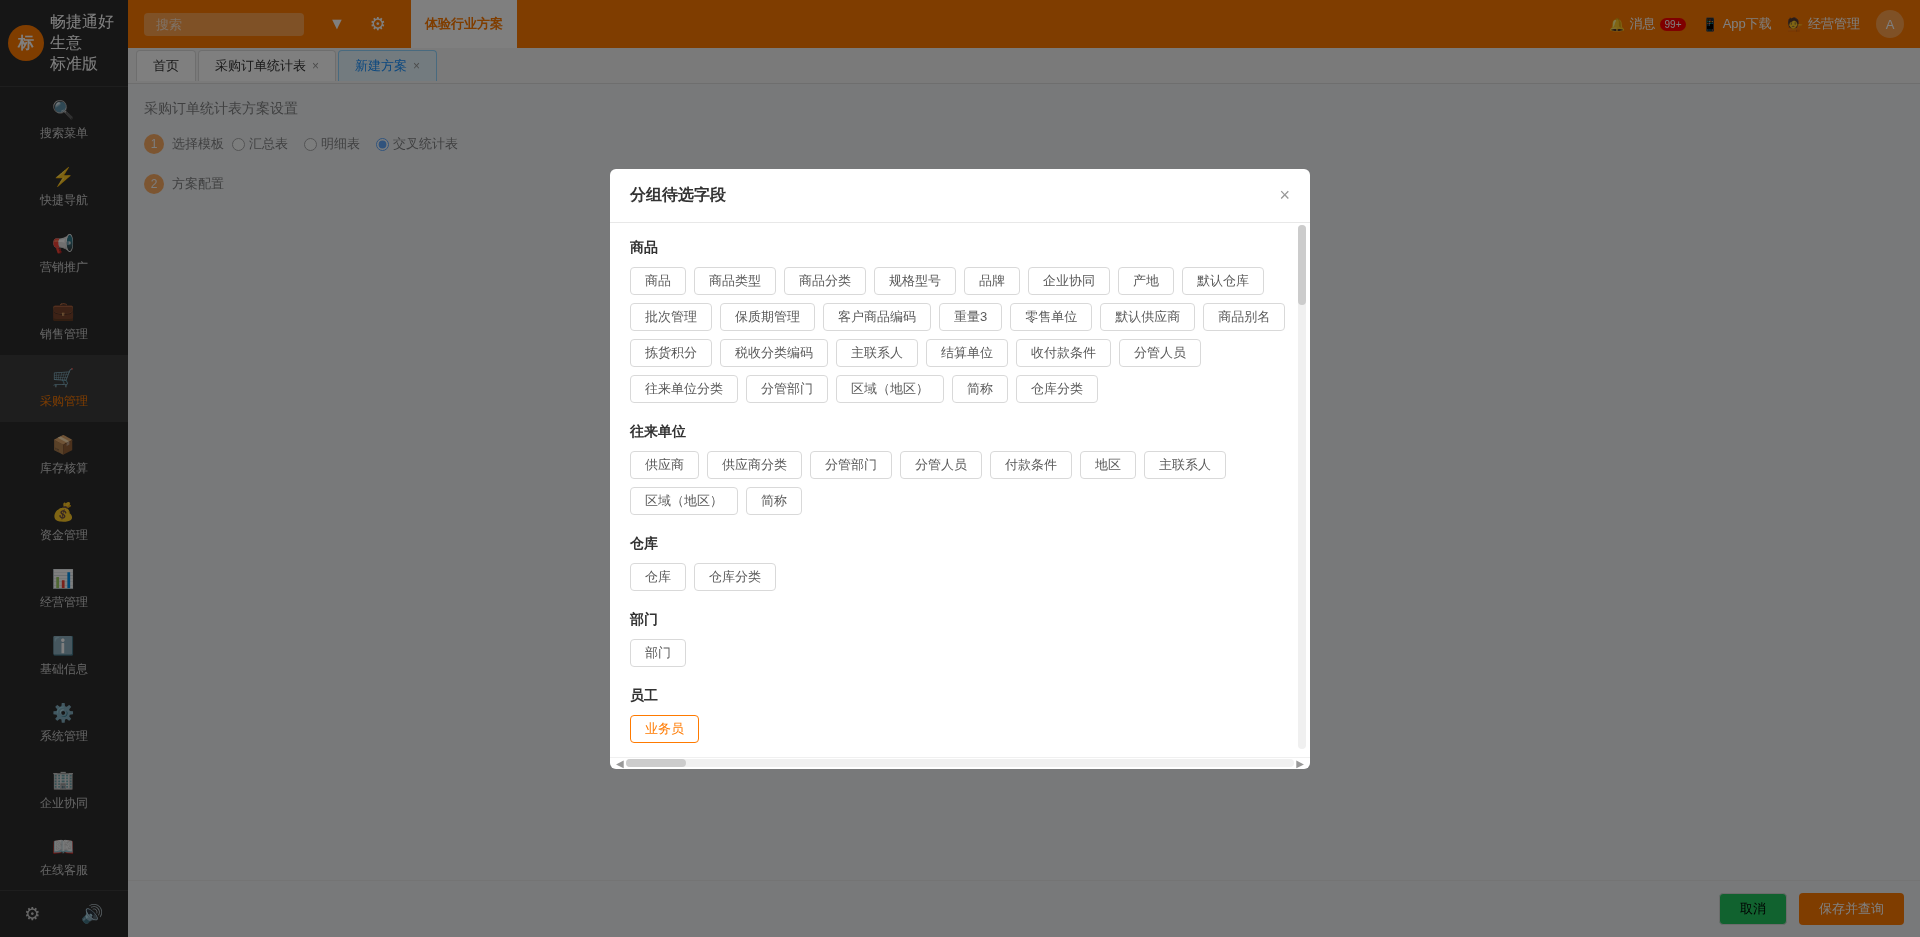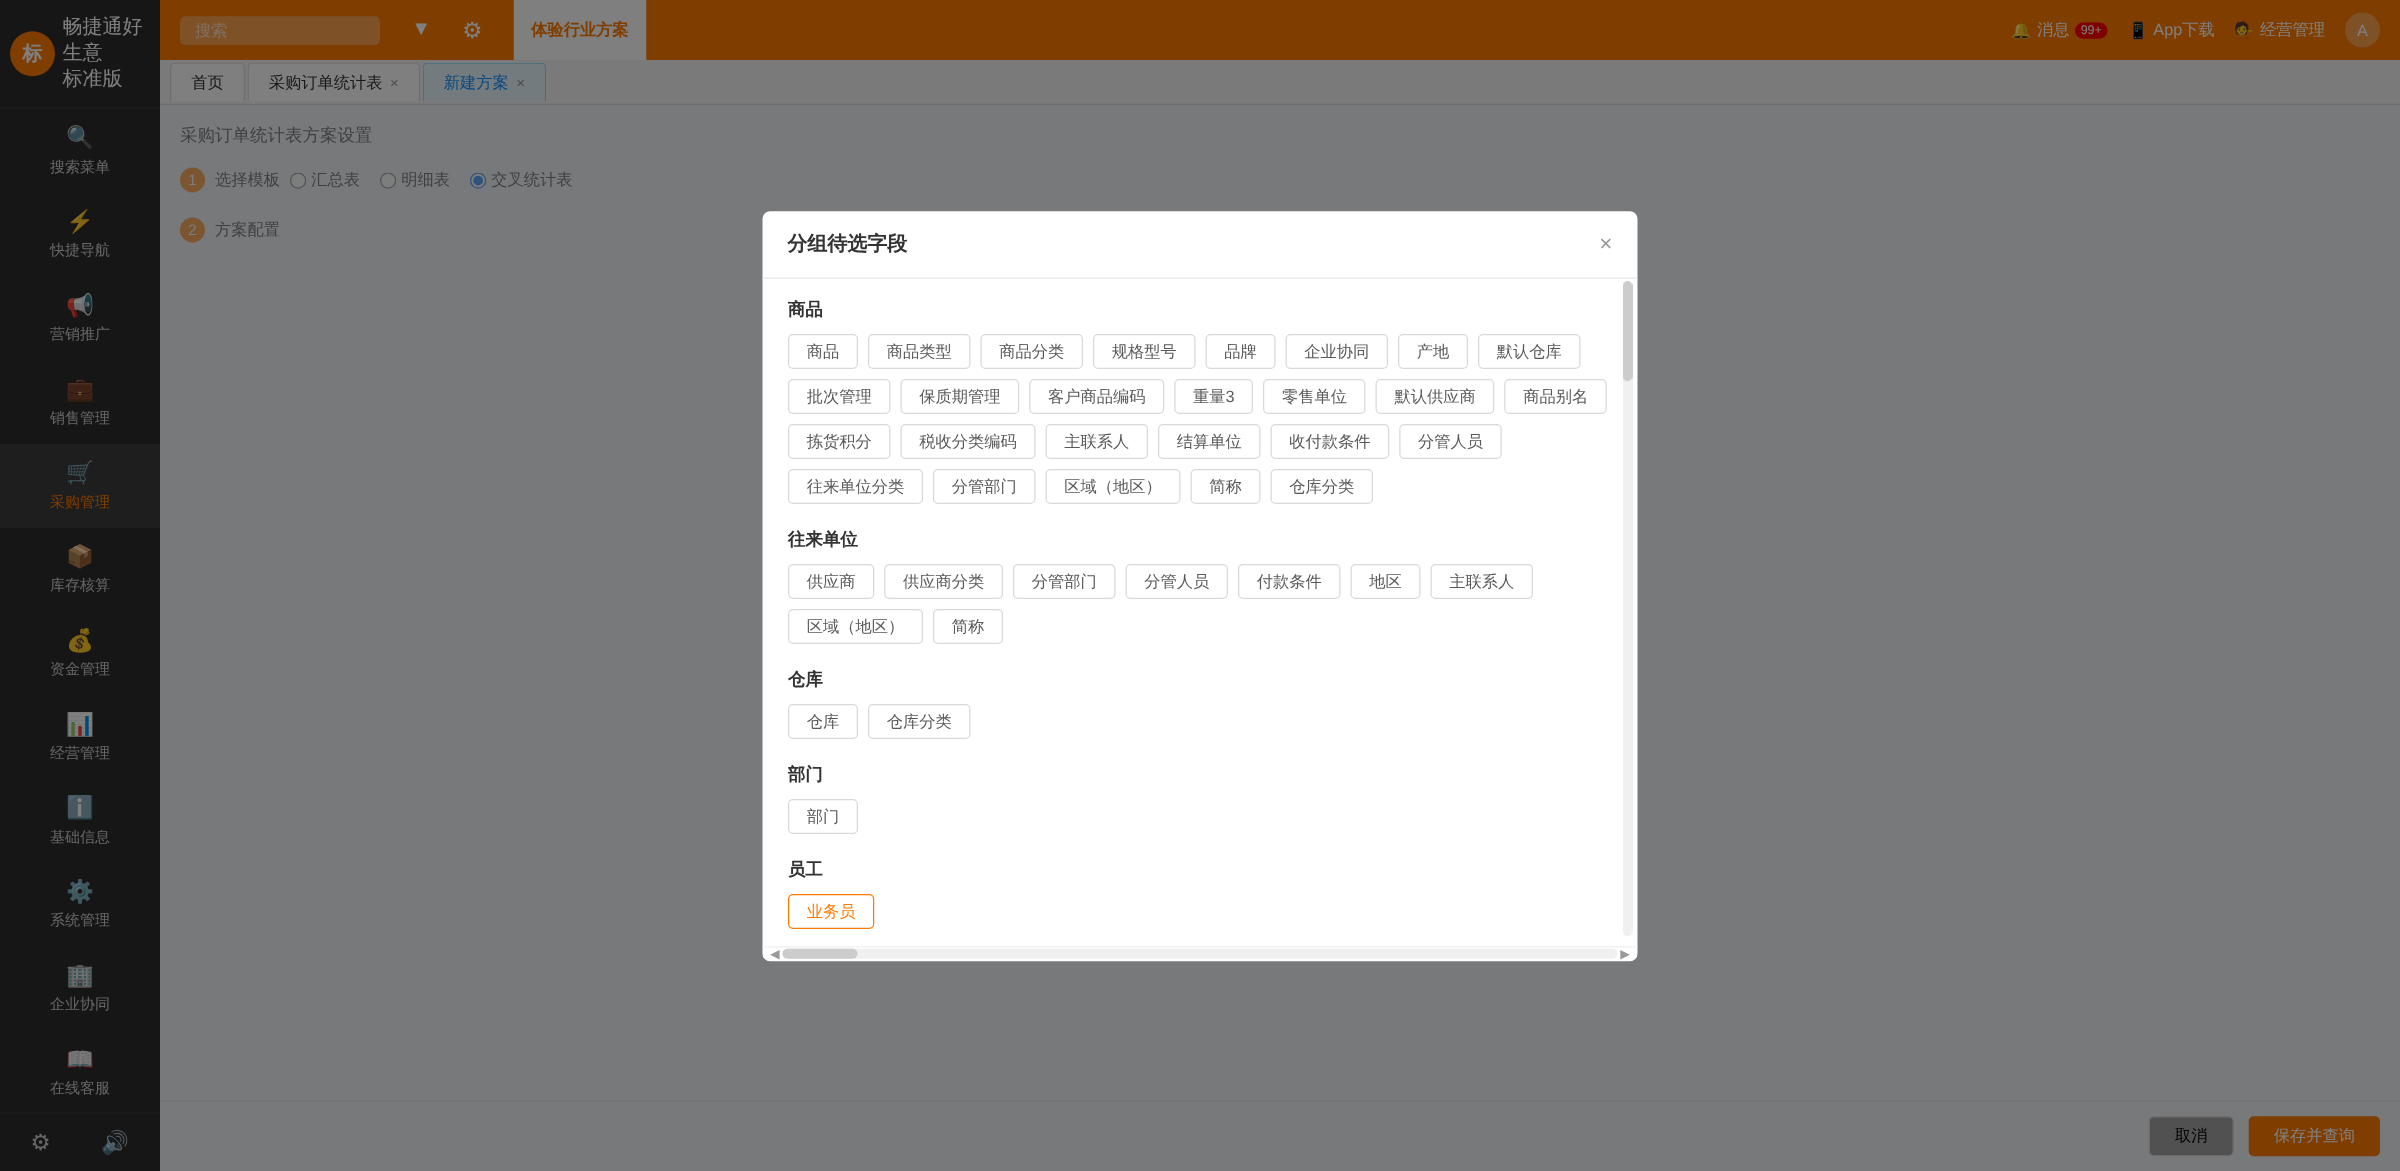--- a/index.html
+++ b/index.html
@@ -64,21 +64,21 @@
 
     
     .field-section { margin-bottom: 20px; }
     .section-title { font-size: 14px; font-weight: bold; color: #333; margin-bottom: 10px; }
     .field-tags { display: flex; flex-wrap: wrap; gap: 8px; }
     .field-tag { border: 1px solid #d9d9d9; border-radius: 4px; padding: 4px 14px; font-size: 13px; color: #595959; cursor: pointer; background: white; }
     .field-tag.orange { color: #ff7a00; border-color: #ff7a00; }
 
     
     .page-footer { padding: 12px 16px; background: #f0f2f5; display: flex; justify-content: flex-end; gap: 12px; border-top: 1px solid #e8e8e8; }
-    .btn-cancel { padding: 6px 20px; border: 1px solid #d9d9d9; border-radius: 4px; background: #a3a3a3; cursor: pointer; font-size: 13px; text-align: right; }
+    .btn-cancel { padding: 6px 20px; border: 1px solid #d9d9d9; border-radius: 4px; background: #22c55e; cursor: pointer; font-size: 13px; text-align: right; }
     .btn-confirm { padding: 6px 20px; border: none; border-radius: 4px; background: #ff7a00; color: white; cursor: pointer; font-size: 13px; }
 
     
     .modal-hscroll { height: 12px; display: flex; align-items: center; padding: 0 4px; border-top: 1px solid #f0f0f0; }
     .hscroll-track { flex: 1; height: 8px; background: #f0f0f0; border-radius: 4px; position: relative; }
     .hscroll-thumb { width: 60px; height: 8px; background: #ccc; border-radius: 4px; position: absolute; left: 0; }
     .hscroll-arrow { color: #999; font-size: 10px; cursor: pointer; padding: 0 2px; }
   </style>
 </head>
 <body>

